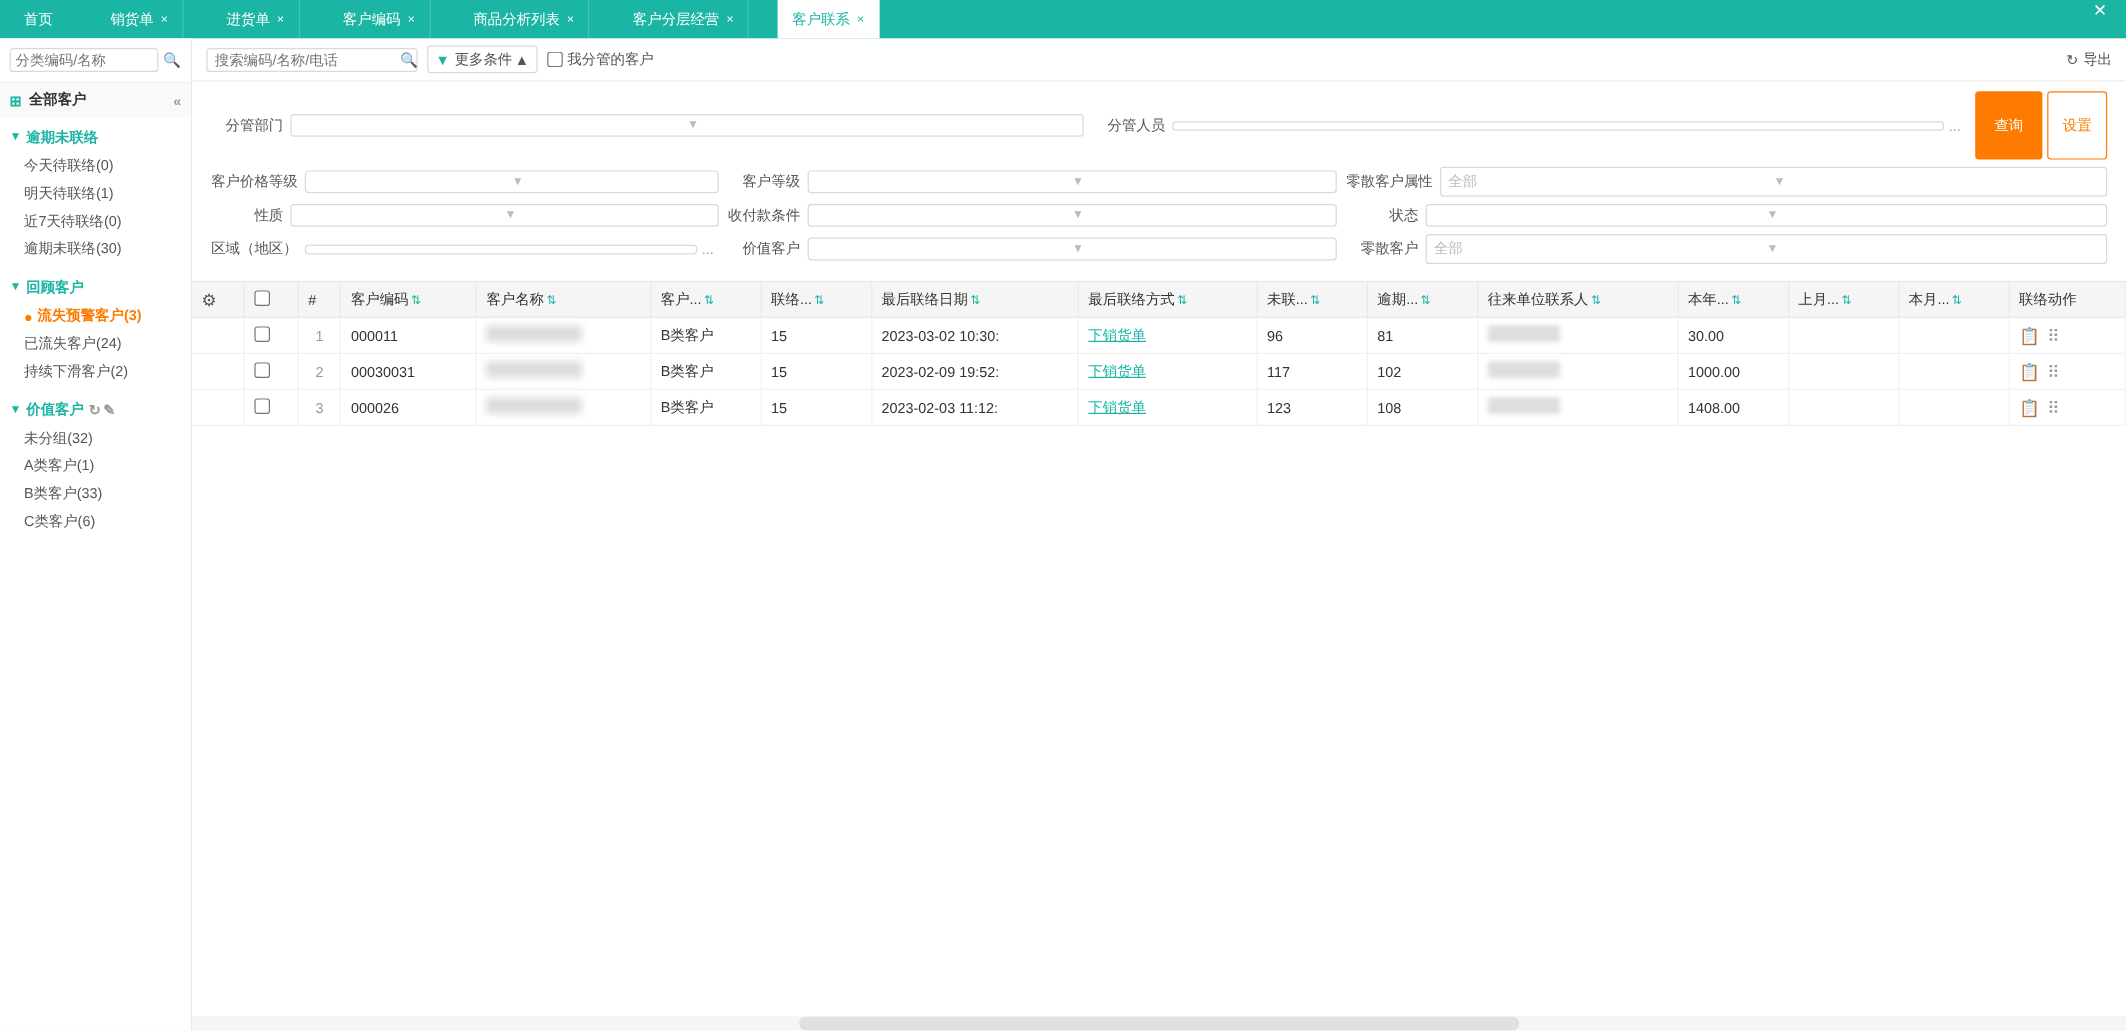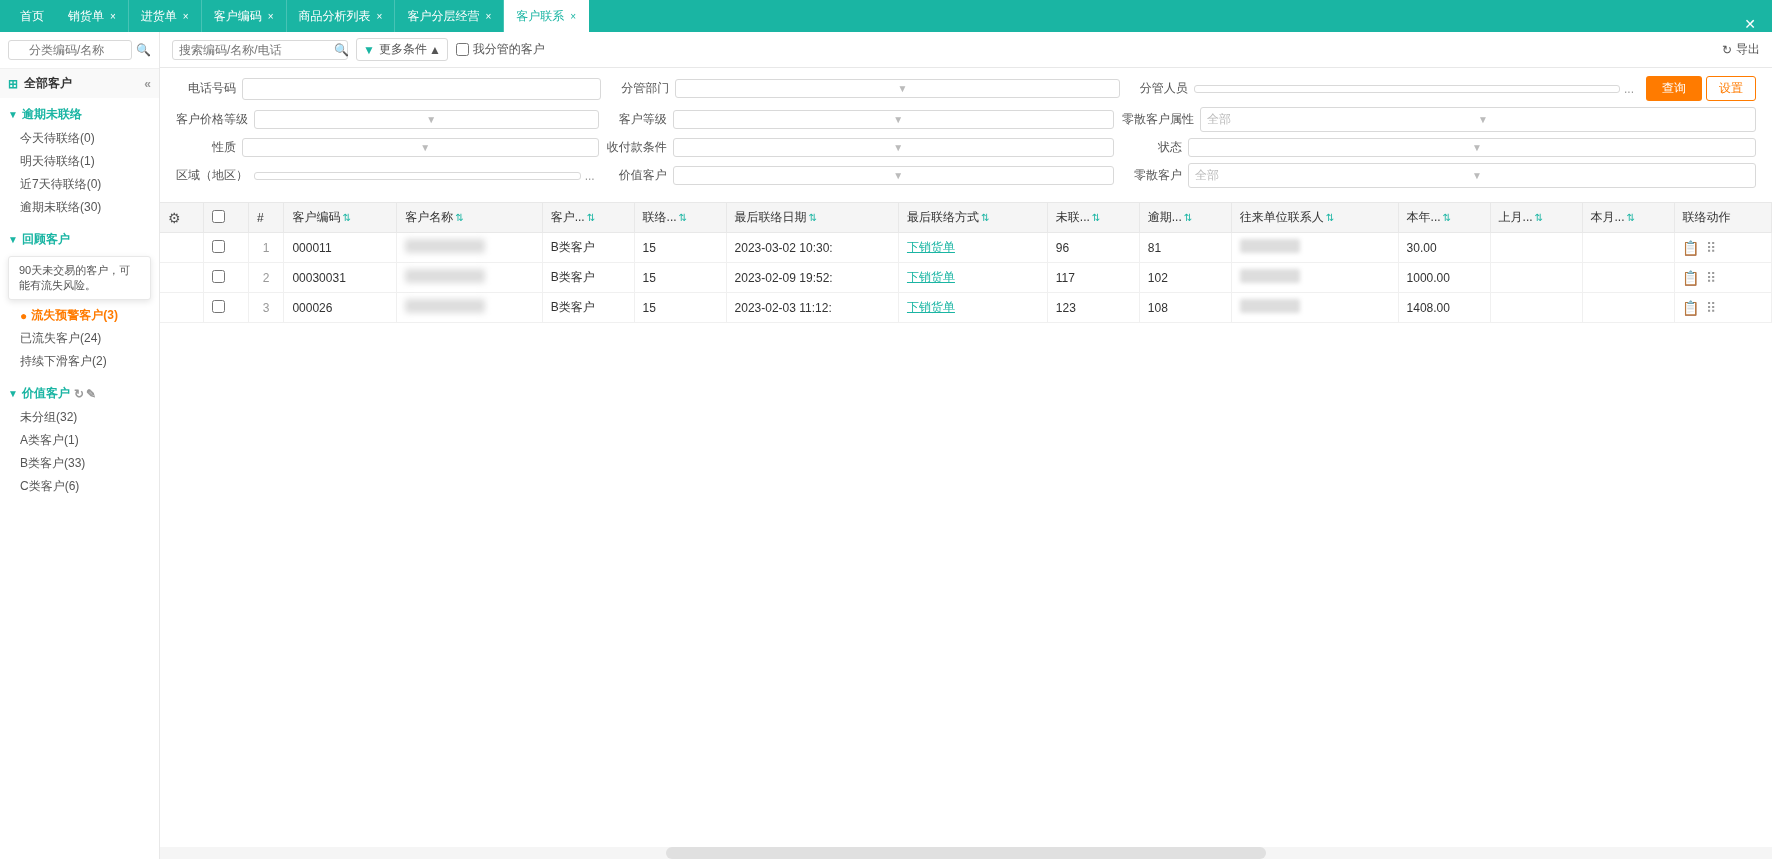--- a/index.html
+++ b/index.html
@@ -2,24 +2,25 @@
 <html><head>
   <meta charset="utf-8">
   <style>
     * { box-sizing: border-box; margin: 0; padding: 0; font-family: 'Microsoft YaHei', Arial, sans-serif; font-size: 12px; }
     body { background: #f5f5f5; overflow: hidden; }
 
     
     .top-nav {
       background: #1ab5a3;
       display: flex;
-      align-items: flex-end;
+      align-items: flex-start;
       height: 32px;
       padding: 0 8px;
       color: #fff;
+      gap: 24px;
     }
     .top-nav .tab {
       display: flex;
       align-items: center;
       padding: 0 12px;
       height: 100%;
       cursor: pointer;
       font-size: 12px;
       color: #fff;
       border-right: 1px solid rgba(255,255,255,0.2);
@@ -72,21 +73,21 @@
     }
     .sidebar-search {
       padding: 8px;
       display: flex;
       align-items: center;
       border-bottom: 1px solid #f0f0f0;
     }
     .sidebar-search input {
       border: 1px solid #d9d9d9;
       border-radius: 3px;
-      padding: 2px 20px;
+      padding: 2px 4px;
       width: 100%;
       outline: none;
       font-size: 12px;
     }
     .sidebar-search-icon {
       color: #1ab5a3;
       margin-left: 4px;
       cursor: pointer;
     }
     .sidebar-header {
@@ -267,21 +268,21 @@
       border-radius: 3px;
       padding: 4px 16px;
       cursor: pointer;
       font-size: 12px;
     }
     .settings-btn {
       background: #fff;
       color: #ff7b00;
       border: 1px solid #ff7b00;
       border-radius: 3px;
-      padding: 3px 12px;
+      padding: 19px 12px;
       cursor: pointer;
       font-size: 12px;
     }
     .filter-actions {
       display: flex;
       flex-direction: row;
       gap: 4px;
       justify-content: center;
     }
 
@@ -460,21 +461,20 @@
       <div class="sidebar-item">
         <span>逾期未联络(30)</span>
       </div>
     </div>
 
     <div class="sidebar-group">
       <div class="sidebar-group-title">
         <span class="arrow">▼</span>
         <span>回顾客户</span>
       </div>
-      <div class="tooltip-box">90天未交易的客户，可能有流失风险。</div>
       <div class="sidebar-item active" style="color:#ff7b00;">
         <span style="margin-right:4px; color:#ff7b00;">●</span>
         <span>流失预警客户(3)</span>
       </div>
       <div class="sidebar-item">
         <span>已流失客户(24)</span>
       </div>
       <div class="sidebar-item">
         <span>持续下滑客户(2)</span>
       </div>
@@ -520,24 +520,20 @@
       </div>
       <div class="export-btn">
         <span class="export-icon">↻</span>
         <span>导出</span>
       </div>
     </div>
 
     <div class="filter-panel">
 
       <div class="filter-row">
-        <div class="filter-item">
-          <label>电话号码</label>
-          <input type="text" style="flex: 2 1 0%;">
-        </div>
         <div class="filter-item" style="flex:1.2;">
           <label>分管部门</label>
           <div class="select-with-arrow">
             <span></span>
             <span class="arrow-down">▼</span>
           </div>
         </div>
         <div class="filter-item" style="flex:1.2;">
           <label>分管人员</label>
           <div class="select-with-arrow">

